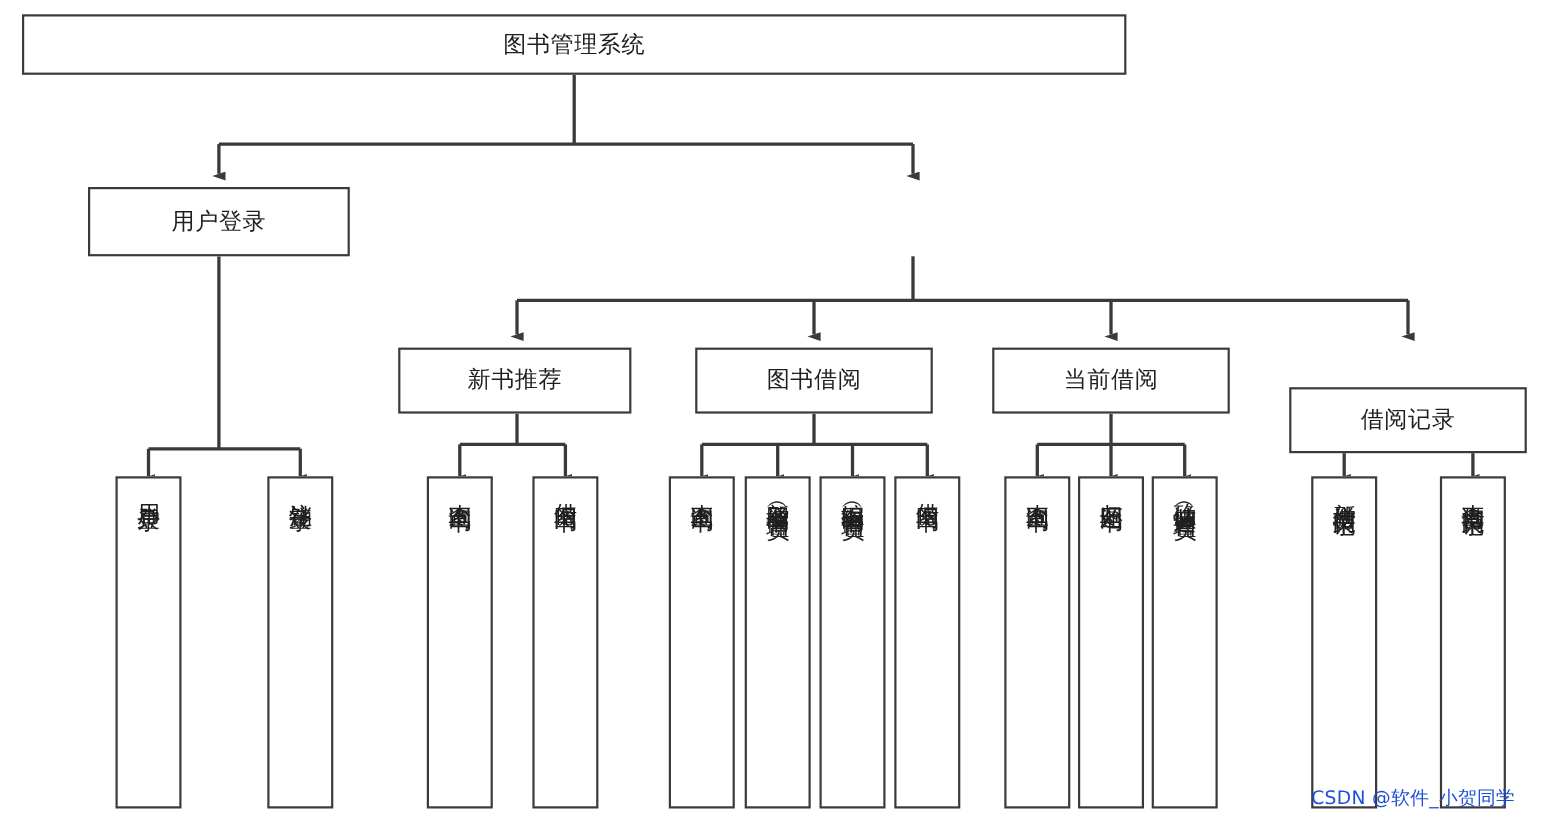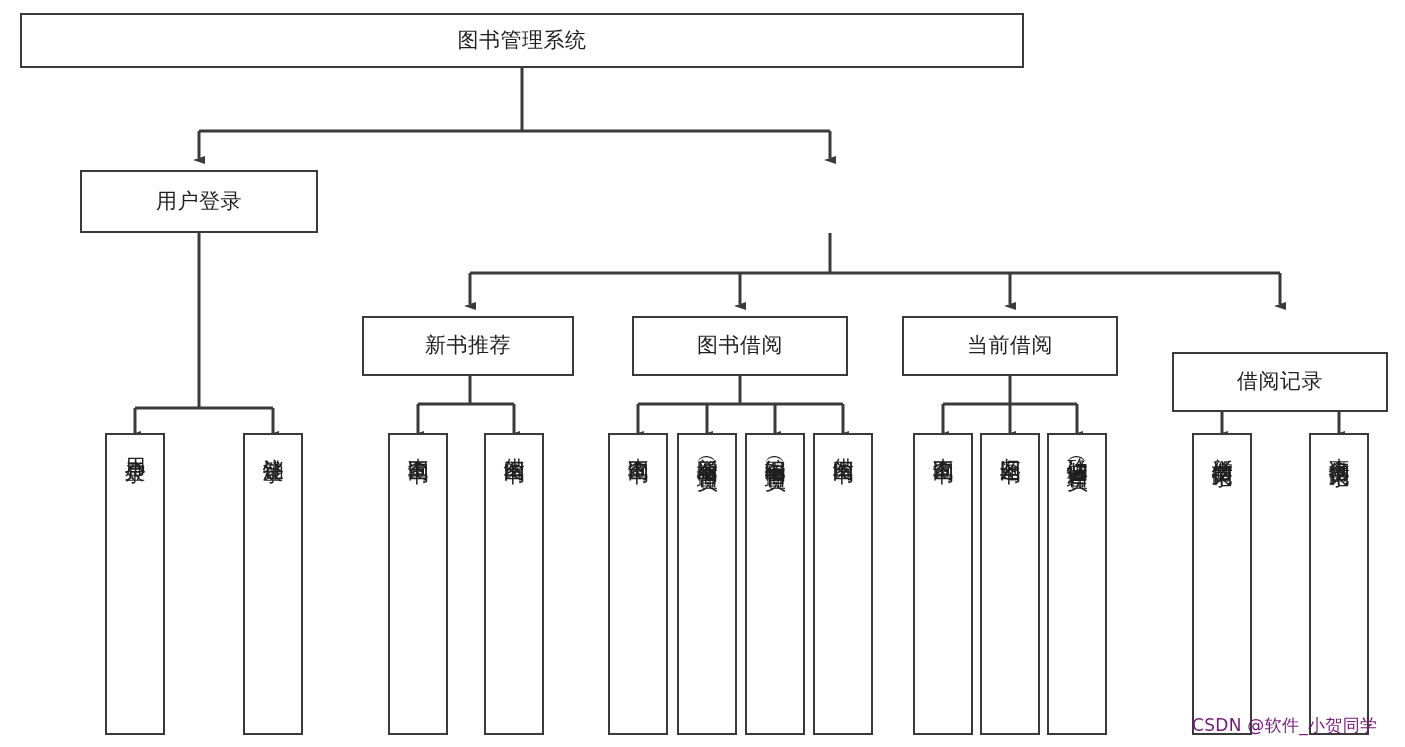--- a/index.html
+++ b/index.html
@@ -57,21 +57,21 @@
     text-orientation: upright;
     font-size: 21px;
     line-height: 1.16;
     letter-spacing: 2px;
   }
   .watermark {
     position: absolute;
     left: 1192px;
     top: 714px;
     font-size: 17px;
-    color: #701a75;
+    color: #1d4ed8;
     white-space: nowrap;
     z-index: 5;
     letter-spacing: 0.3px;
   }
 </style>
 </head>
 <body>
 
 <div id="canvas">
 

